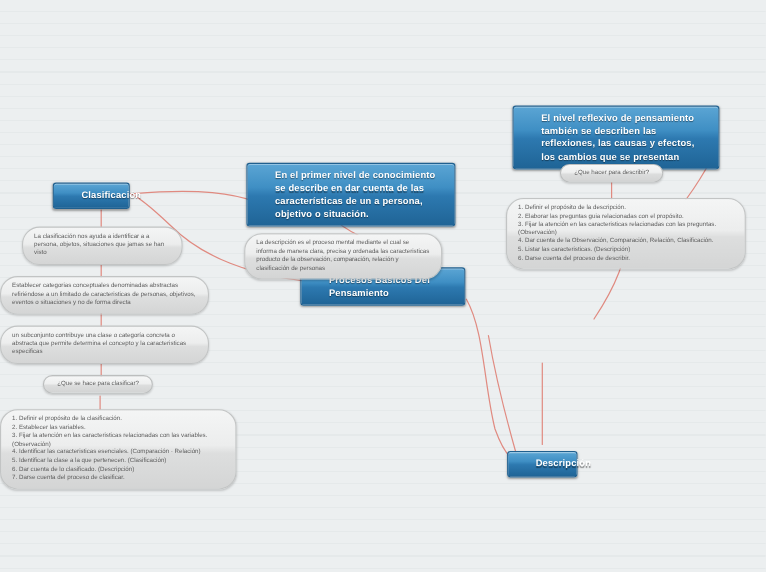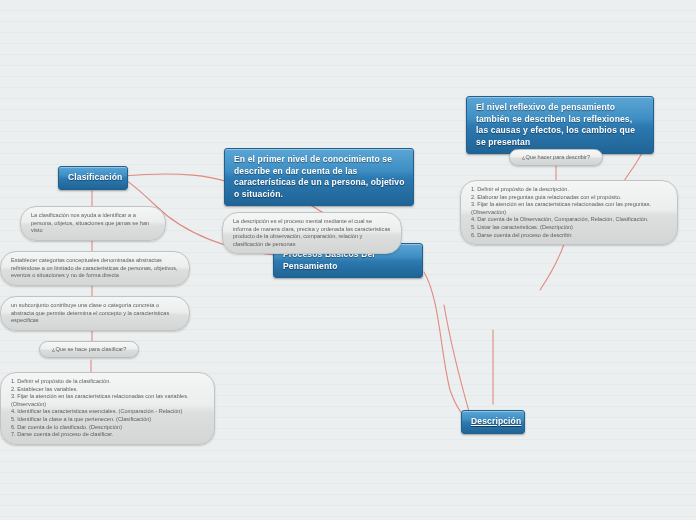--- a/index.html
+++ b/index.html
@@ -41,21 +41,21 @@
 
   
   .node-blue {
     position: absolute;
     box-sizing: border-box;
     color: #ffffff;
     font-weight: bold;
     font-size: 8.5px;
     line-height: 11.5px;
     letter-spacing: 0.15px;
-    padding: 5px 8px 5px 9px;
+    padding: 5px 8px 5px 25px;
     border: 1px solid #20608f;
     border-radius: 3px;
     background: linear-gradient(to bottom,
         #5ba5d4 0%,
         #3f8fc4 38%,
         #2d79b0 52%,
         #1f6496 100%);
     box-shadow: 0 1px 2px rgba(0,0,0,0.35),
                 inset 0 1px 0 rgba(255,255,255,0.35);
     text-shadow: 0 1px 1px rgba(0,0,0,0.45);
@@ -135,23 +135,23 @@
     </g>
   </svg>
 
   <div class="node-blue" style="left:273px; top:243px; width:150px;">Procesos Básicos Del Pensamiento</div>
 
   <div class="node-blue" style="left:224px; top:148px; width:190px;">En el primer nivel de conocimiento se describe en dar cuenta de las características de un a persona, objetivo o situación.</div>
 
   <div class="node-blue" style="left:466px; top:96px; width:188px;">El nivel reflexivo de pensamiento también se describen las reflexiones, las causas y efectos, los cambios que se presentan</div>
 
 
-  <div class="node-blue" style="left:58px; top:166px; width:70px; text-align:left;">Clasificación</div>
+  <div class="node-blue" style="left:48px; top:166px; width:70px; text-align:left;">Clasificación</div>
 
-  <div class="node-blue" style="left:461px; top:410px; width:64px; text-align:left;text-decoration:underline;">Descripción</div>
+  <div class="node-blue" style="left:461px; top:410px; width:64px; text-align:left;">Descripción</div>
 
   <div class="node-gray" style="left:20px; top:206px; width:146px;">La clasificación nos ayuda a identificar a a persona, objetos, situaciones que jamas se han visto</div>
 
   <div class="node-gray" style="left:0px; top:251px; width:190px;">Establecer categorias conceptuales denominadas abstractas refiriéndose a un limitado de caracteristicas de personas, objetivos, eventos o situaciones y no de forma directa</div>
 
   <div class="node-gray" style="left:0px; top:296px; width:190px;">un subconjunto contribuye una clase o categoría concreta o abstracta que permite determina el concepto y la caracteristicas especificas</div>
 
   <div class="node-gray" style="left:222px; top:212px; width:180px;">La descripción es el proceso mental mediante el cual se informa de manera clara, precisa y ordenada las caracteristicas producto de la observación, comparación, relación y clasificación de personas</div>
 
   <div class="node-gray multiline" style="left:460px; top:180px; width:218px;">1. Definir el propósito de la descripción.

